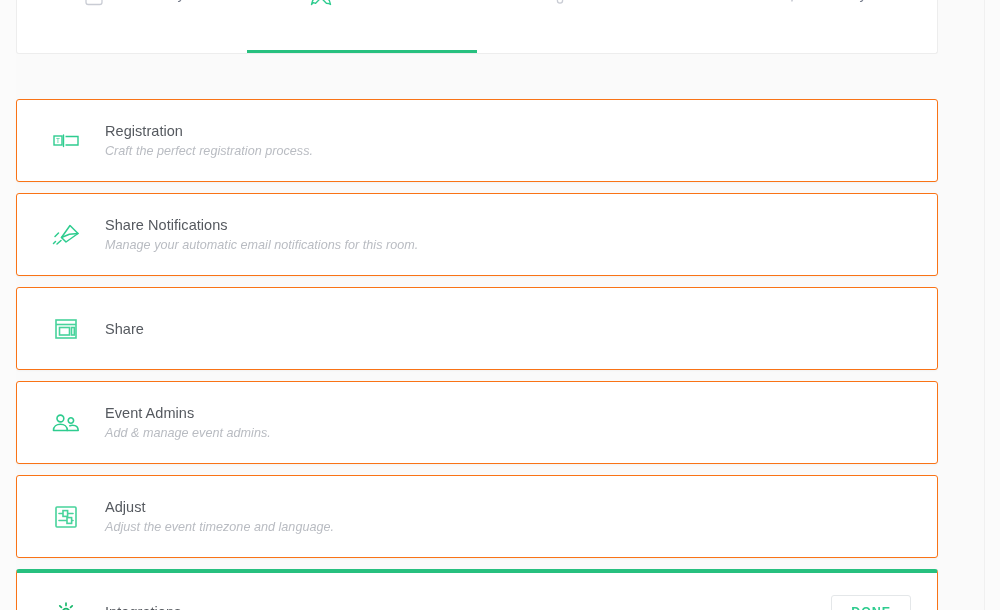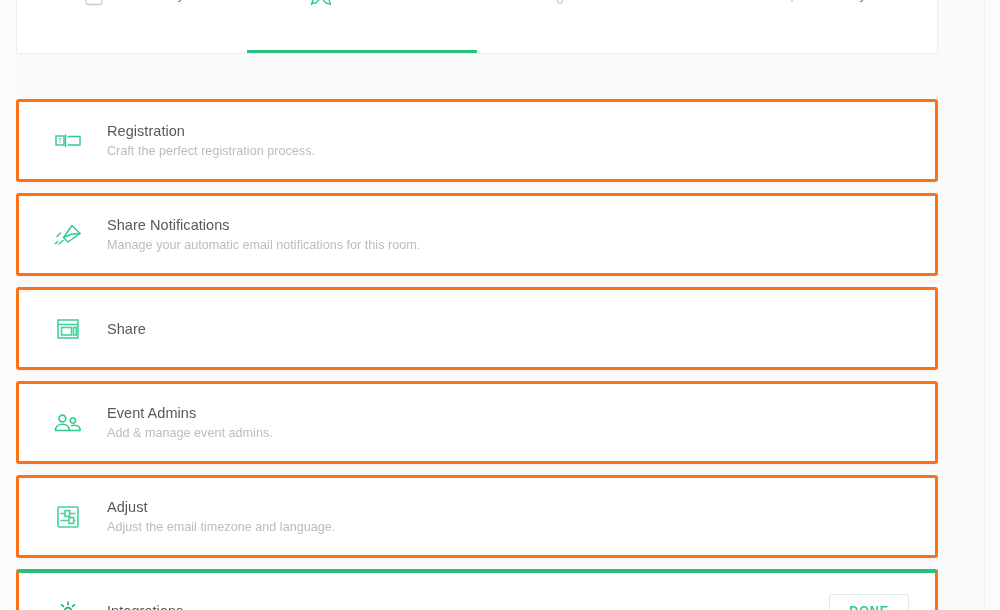--- a/index.html
+++ b/index.html
@@ -85,21 +85,21 @@
   .cards {
     position: absolute;
     left: 16px;
     top: 99px;
     width: 922px;
   }
 
   .card {
     position: relative;
     background: #ffffff;
-    border: 3px solid #f97316;
+    border: 1px solid #f97316;
     border-radius: 3px;
     box-shadow: 0 1px 2px rgba(0,0,0,0.035);
     height: 83px;
     margin-bottom: 11px;
     display: flex;
     align-items: center;
     padding-left: 26px;
     cursor: pointer;
   }
 
@@ -121,20 +121,21 @@
     line-height: 19px;
     letter-spacing: .05px;
   }
 
   .card .card-sub {
     font-size: 12.6px;
     color: #b9bcc2;
     line-height: 18px;
     margin-top: 1px;
     letter-spacing: .02px;
+    font-style: italic;
   }
 
   
   .card.highlight {
     border-top: 4px solid #27c07f;
     height: 83px;
   }
 
   .card .card-action {
     margin-left: auto;
@@ -309,21 +310,21 @@
         <svg width="32" height="32" viewBox="0 0 32 32" fill="none" stroke="#47d39b" stroke-width="1.6">
           <rect x="6" y="6" width="20" height="20" rx="1"></rect>
           <line x1="9" y1="12.5" x2="23" y2="12.5" stroke-linecap="round"></line>
           <rect x="13" y="9.6" width="4.6" height="5.8" fill="#ffffff"></rect>
           <line x1="9" y1="19.5" x2="23" y2="19.5" stroke-linecap="round"></line>
           <rect x="17" y="16.6" width="4.6" height="5.8" fill="#ffffff"></rect>
         </svg>
       </span>
       <div class="card-text">
         <div class="card-title">Adjust</div>
-        <div class="card-sub">Adjust the email timezone and language.</div>
+        <div class="card-sub">Adjust the event timezone and language.</div>
       </div>
     </div>
 
     <div class="card highlight">
       <span class="card-ico">
         <svg width="26" height="26" viewBox="0 0 26 26" fill="none" stroke="#19b86c" stroke-width="1.7">
           <circle cx="13" cy="13" r="3.4"></circle>
           <path d="M13 4.2 v2.3 M13 19.5 v2.3 M4.2 13 h2.3 M19.5 13 h2.3
                    M6.8 6.8 l1.6 1.6 M17.6 17.6 l1.6 1.6
                    M19.2 6.8 l-1.6 1.6 M8.4 17.6 l-1.6 1.6" stroke-linecap="round"></path>

